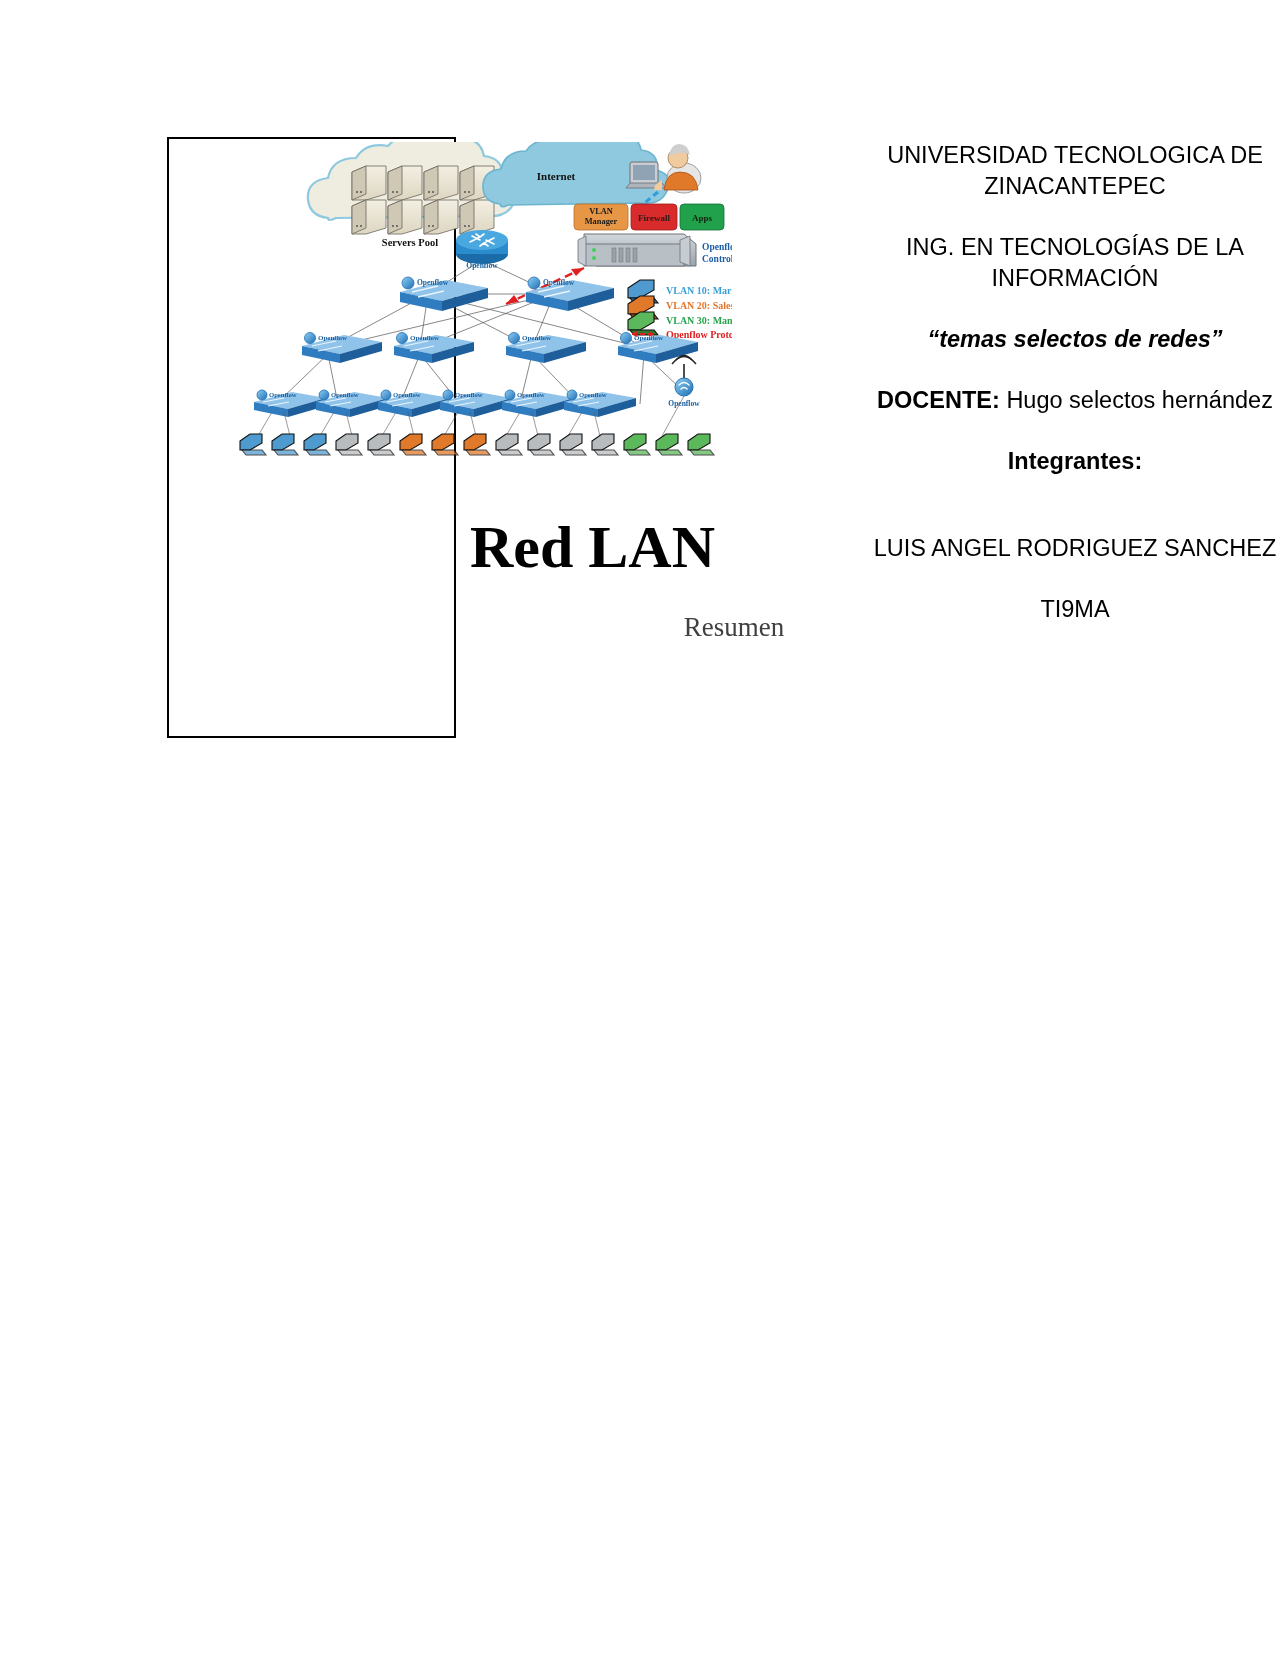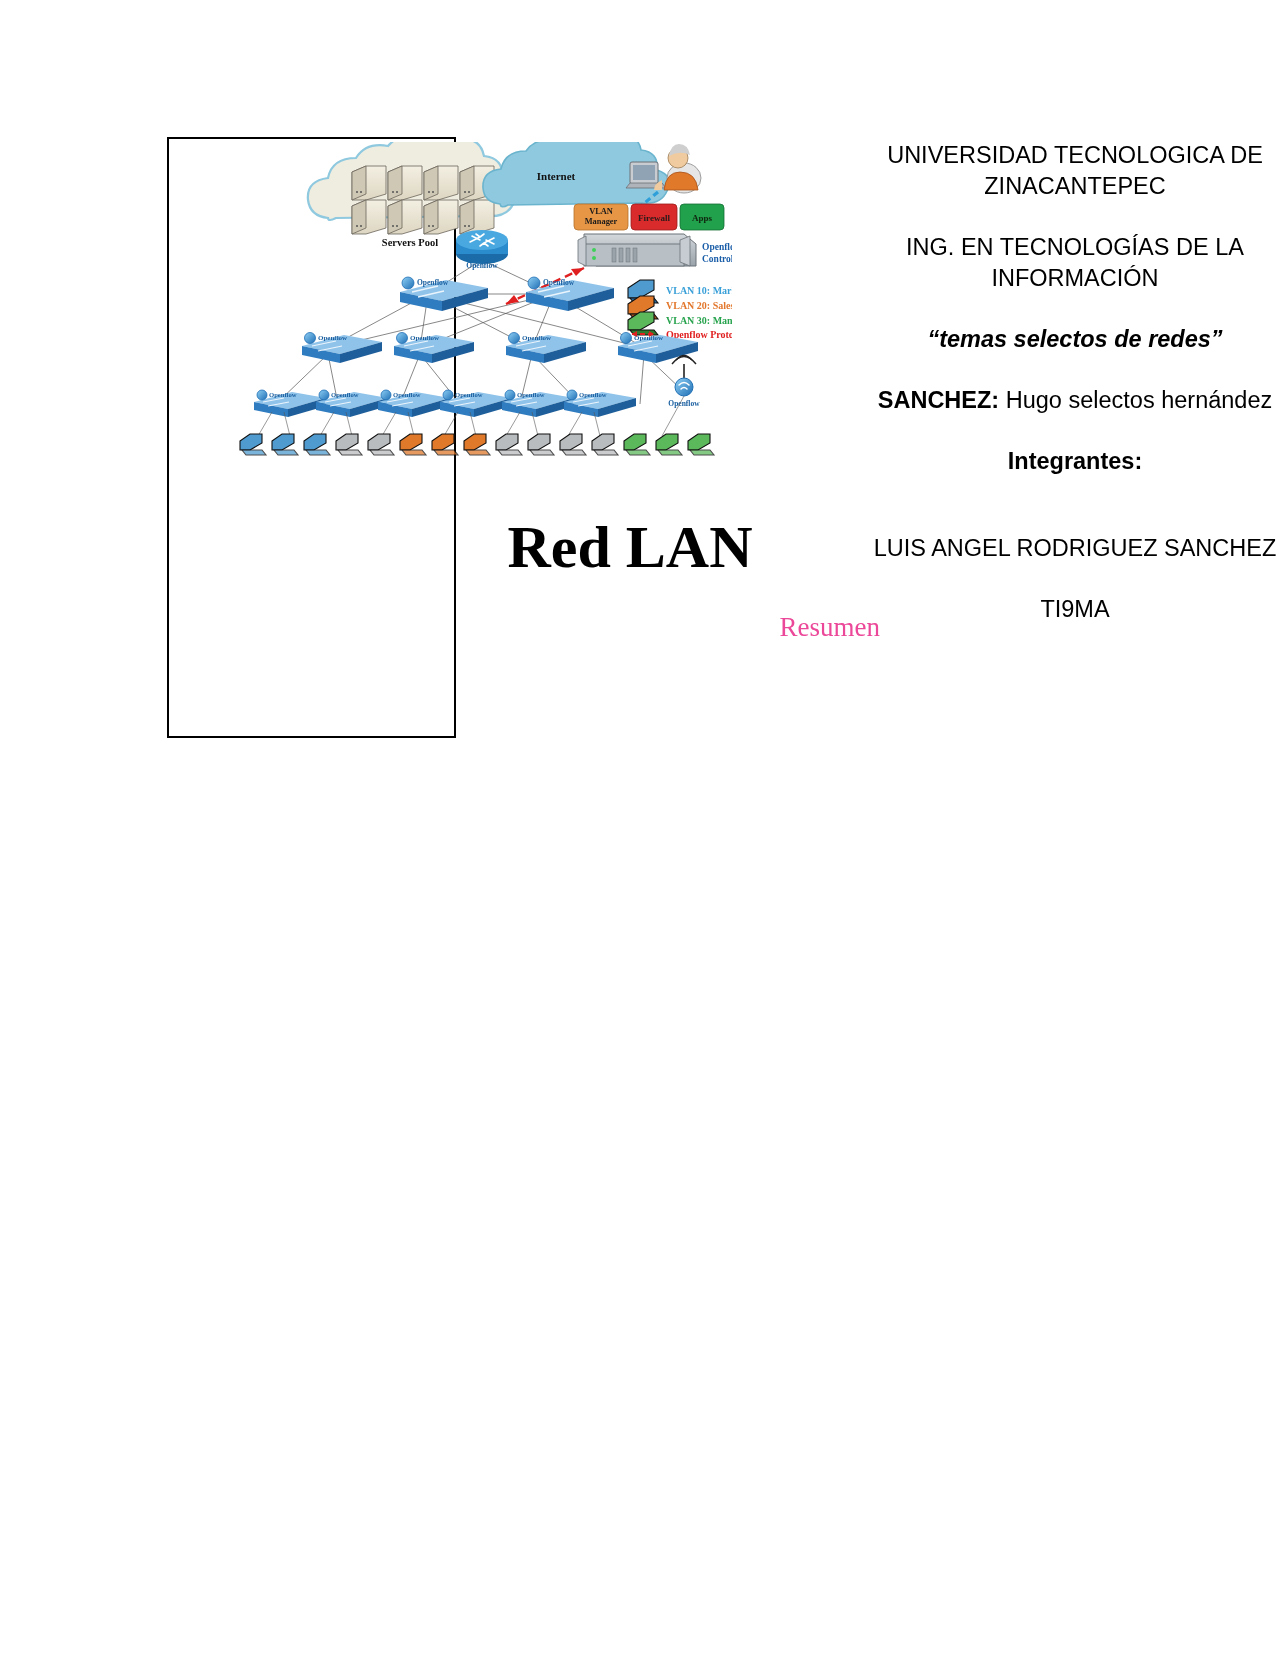--- a/index.html
+++ b/index.html
@@ -45,37 +45,36 @@
     height: 330px;
   }
   #diagram svg { display: block; }
 
   
   #doc-title {
     position: absolute;
     left: 470px;
     top: 516px;
     width: 320px;
-    text-align: center;
     font-family: "Liberation Serif", serif;
     font-weight: bold;
     font-size: 60px;
     line-height: 1.05;
     color: #000;
     white-space: nowrap;
   }
   #doc-subtitle {
     position: absolute;
-    left: 560px;
+    left: 574px;
     top: 612px;
     width: 320px;
-    text-align: right;
+    text-align: center;
     font-family: "Liberation Serif", serif;
     font-size: 27px;
-    color: #ec4899;
+    color: #404040;
     white-space: nowrap;
   }
 
   
   #cover-text {
     position: absolute;
     left: 795px;
     top: 140px;
     width: 560px;      
     text-align: center;
@@ -544,21 +543,21 @@
   <div id="cover-text">
     <p class="line">UNIVERSIDAD TECNOLOGICA DE</p>
     <p class="line">ZINACANTEPEC</p>
     <div class="gap-sm"></div>
     <p class="line">ING. EN TECNOLOGÍAS DE LA</p>
     <p class="line">INFORMACIÓN</p>
     <div class="gap-sm"></div>
     <p class="line italic">“temas selectos de redes”</p>
     <div class="gap-sm"></div>
     <p class="line">
-      <span class="bold">SANCHEZ:</span>
+      <span class="bold">DOCENTE:</span>
       <span>Hugo selectos hernández</span>
     </p>
     <div class="gap-sm"></div>
     <p class="line bold">Integrantes:</p>
     <div class="gap-lg"></div>
     <p class="line">LUIS ANGEL RODRIGUEZ SANCHEZ</p>
     <div class="gap-md"></div>
     <p class="line">TI9MA</p>
   </div>
 

